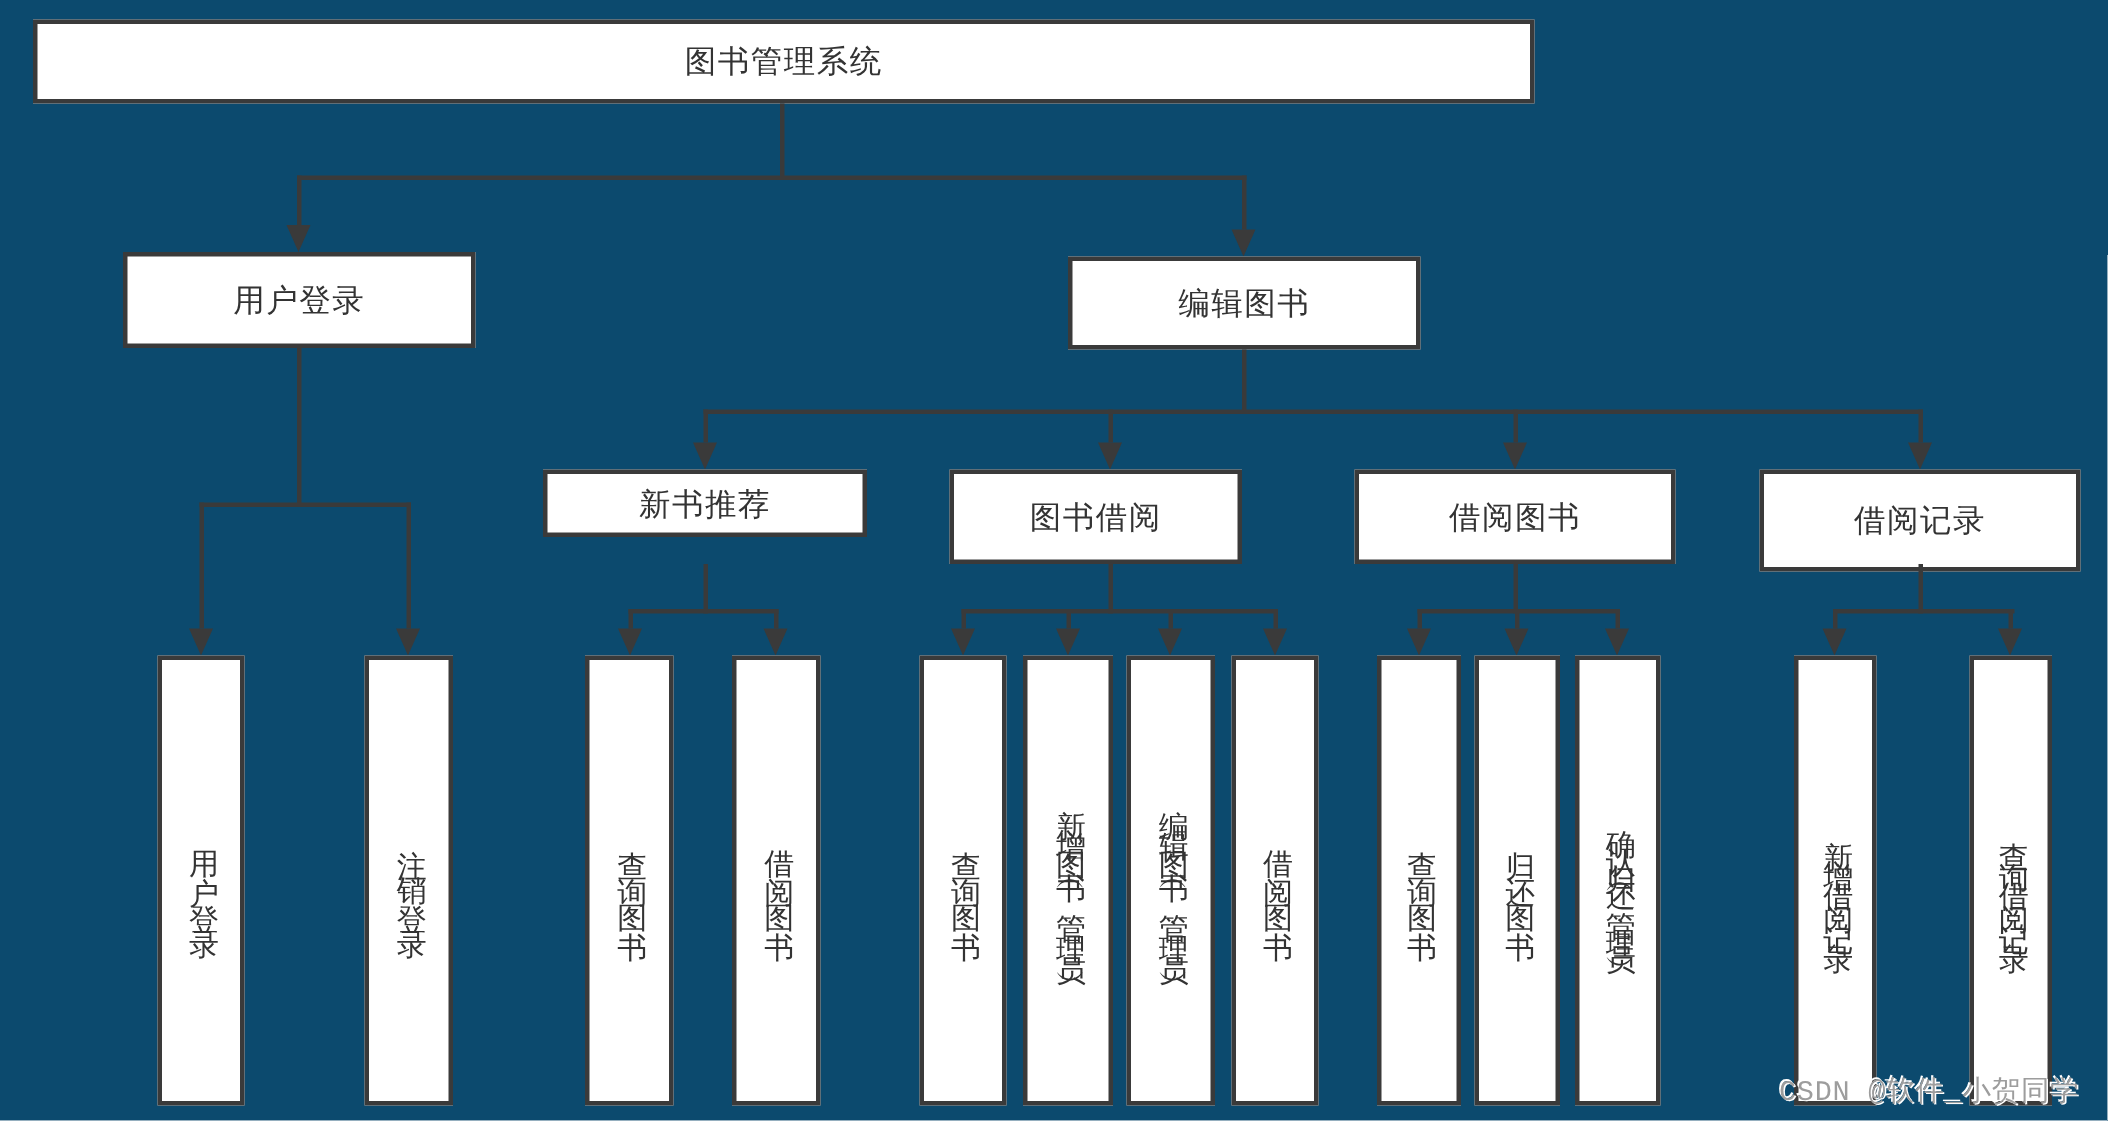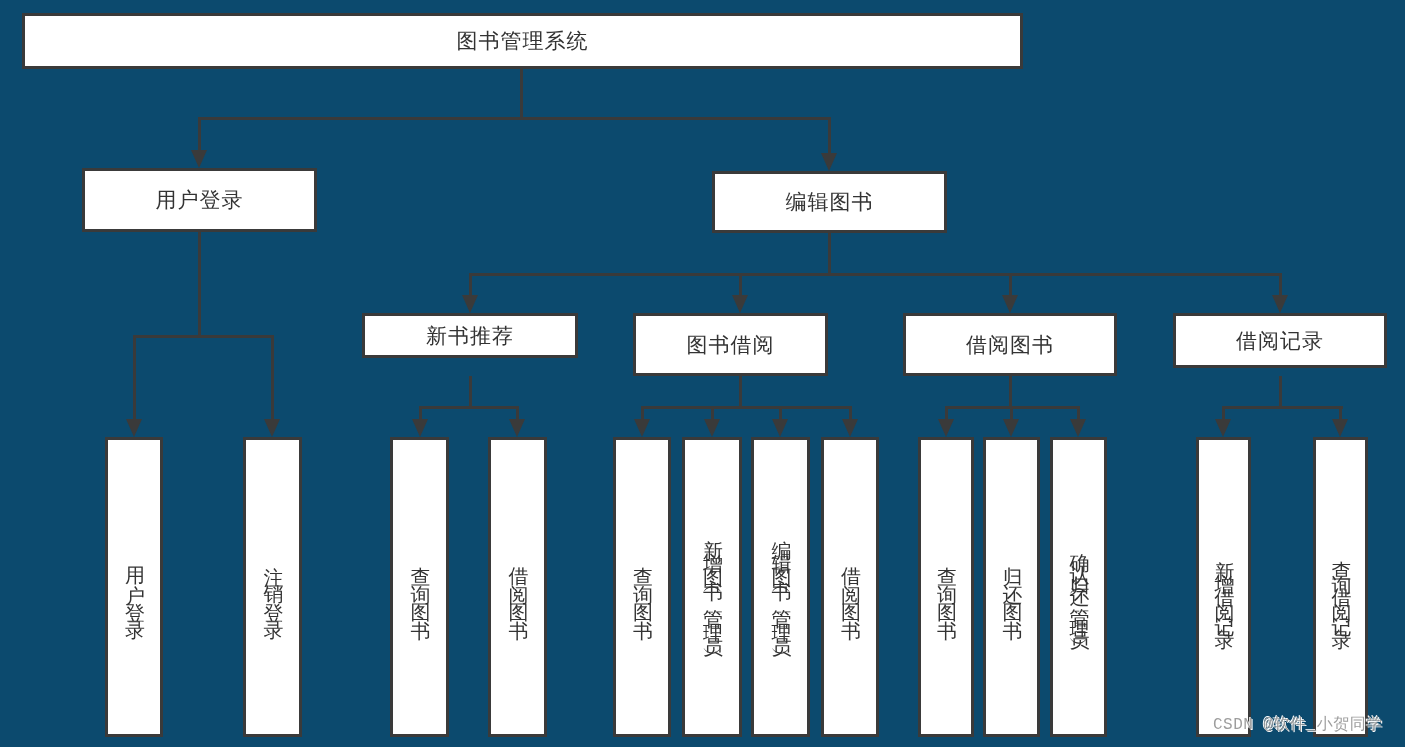--- a/index.html
+++ b/index.html
@@ -22,22 +22,22 @@
   .vt9{letter-spacing:11px;}
   .vline{position:absolute;width:3px;background:#3a3a3a;}
   .hline{position:absolute;height:3px;background:#3a3a3a;}
   .drop{position:absolute;width:3px;background:#3a3a3a;}
   .drop::after{
     content:"";position:absolute;left:-7px;bottom:-18px;width:0;height:0;
     border-left:8px solid transparent;border-right:8px solid transparent;
     border-top:18px solid #3a3a3a;
   }
   .watermark{
-    position:absolute;left:1186px;top:714px;font-size:16px;letter-spacing:0.5px;
-    color:#9d9d9d;text-shadow:1px 1px 0 #ffffff,-1px -1px 0 #ffffff;white-space:nowrap;margin-left:27px;
+    position:absolute;left:1186px;top:714px;font-size:19px;letter-spacing:0.5px;
+    color:#9d9d9d;text-shadow:1px 1px 0 #ffffff,-1px -1px 0 #ffffff;white-space:nowrap;
   }
 </style>
 </head>
 <body>
 
 <div class="canvas">
 
   <div class="box" style="left:22px;top:13px;width:1001px;height:56px">图书管理系统</div>
 
   <div class="vline" style="left:520px;top:69px;height:50px"></div>
@@ -56,21 +56,21 @@
   <div class="vline" style="left:828px;top:233px;height:42px"></div>
   <div class="hline" style="left:469px;top:273px;width:813px"></div>
   <div class="drop" style="left:469px;top:273px;height:22px"></div>
   <div class="drop" style="left:739px;top:273px;height:22px"></div>
   <div class="drop" style="left:1009px;top:273px;height:22px"></div>
   <div class="drop" style="left:1279px;top:273px;height:22px"></div>
 
   <div class="box" style="left:362px;top:313px;width:216px;height:45px">新书推荐</div>
   <div class="box" style="left:633px;top:313px;width:195px;height:63px">图书借阅</div>
   <div class="box" style="left:903px;top:313px;width:214px;height:63px">借阅图书</div>
-  <div class="box" style="left:1173px;top:313px;width:214px;height:55px">借阅记录</div>
+  <div class="box" style="left:1173px;top:313px;width:214px;height:68px">借阅记录</div>
 
   <div class="vline" style="left:469px;top:376px;height:33px"></div>
   <div class="hline" style="left:419px;top:406px;width:100px"></div>
   <div class="drop" style="left:419px;top:406px;height:13px"></div>
   <div class="drop" style="left:516px;top:406px;height:13px"></div>
 
   <div class="vline" style="left:739px;top:376px;height:33px"></div>
   <div class="hline" style="left:641px;top:406px;width:211px"></div>
   <div class="drop" style="left:641px;top:406px;height:13px"></div>
   <div class="drop" style="left:711px;top:406px;height:13px"></div>

